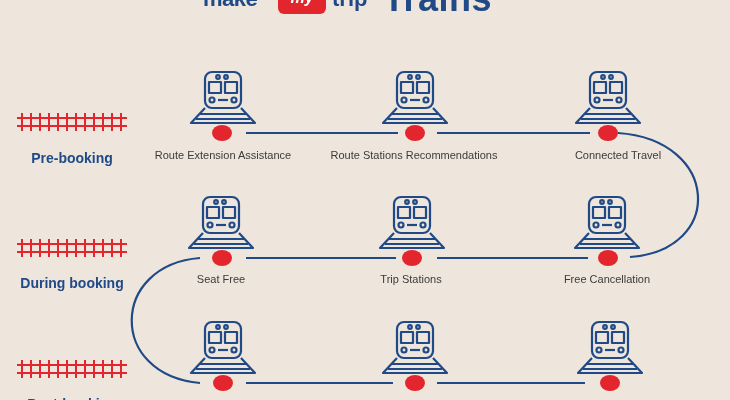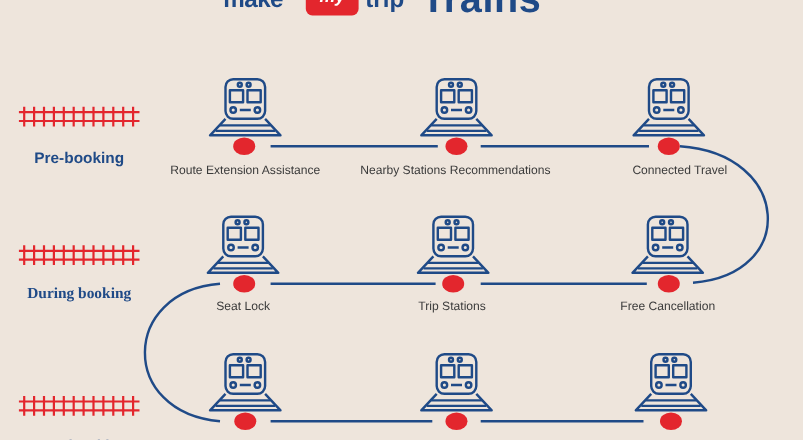--- a/index.html
+++ b/index.html
@@ -37,21 +37,21 @@
 
     <line x1="246" y1="258" x2="396" y2="258"></line>
     <line x1="437" y1="258" x2="588" y2="258"></line>
     <path d="M 200 258 C 110 265, 108 375, 200 383"></path>
 
     <line x1="246" y1="383" x2="393" y2="383"></line>
     <line x1="437" y1="383" x2="585" y2="383"></line>
   </g>
 </svg>
 
-<div class="abs" style="left:5px;top:96px;">
+<div class="abs" style="left:5px;top:112px;">
   <svg class="track" style="margin-left:12px;" viewBox="0 0 110 20">
     <g stroke="#e3262d" stroke-width="2">
       <line x1="0" y1="6" x2="110" y2="6"></line>
         <line x1="0" y1="14" x2="110" y2="14"></line>
       <line x1="5" y1="1" x2="5" y2="19"></line>
         <line x1="14" y1="1" x2="14" y2="19"></line>
         <line x1="23" y1="1" x2="23" y2="19"></line>
         <line x1="32" y1="1" x2="32" y2="19"></line>
         <line x1="41" y1="1" x2="41" y2="19"></line>
         <line x1="50" y1="1" x2="50" y2="19"></line>
@@ -59,21 +59,21 @@
         <line x1="68" y1="1" x2="68" y2="19"></line>
         <line x1="77" y1="1" x2="77" y2="19"></line>
         <line x1="86" y1="1" x2="86" y2="19"></line>
         <line x1="95" y1="1" x2="95" y2="19"></line>
         <line x1="104" y1="1" x2="104" y2="19"></line>
     </g>
   </svg>
   <div class="stage-label" style="margin-top:14px;margin-left:-8px;">Pre-booking</div>
 </div>
 
-<div class="abs" style="left:5px;top:222px;font-family:Liberation Serif, serif;">
+<div class="abs" style="left:5px;top:238px;">
   <svg class="track" style="margin-left:12px;" viewBox="0 0 110 20">
     <g stroke="#e3262d" stroke-width="2">
       <line x1="0" y1="6" x2="110" y2="6"></line>
         <line x1="0" y1="14" x2="110" y2="14"></line>
       <line x1="5" y1="1" x2="5" y2="19"></line>
         <line x1="14" y1="1" x2="14" y2="19"></line>
         <line x1="23" y1="1" x2="23" y2="19"></line>
         <line x1="32" y1="1" x2="32" y2="19"></line>
         <line x1="41" y1="1" x2="41" y2="19"></line>
         <line x1="50" y1="1" x2="50" y2="19"></line>
@@ -141,21 +141,21 @@
       <circle cx="24" cy="32" r="2.5"></circle>
         <circle cx="46" cy="32" r="2.5"></circle>
         <line x1="30" y1="32" x2="40" y2="32"></line>
       <path d="M 17 40 L 3 55 L 67 55 L 53 40"></path>
       <line x1="12" y1="46" x2="58" y2="46"></line>
         <line x1="8" y1="51" x2="62" y2="51"></line>
     </g>
   </svg>
 </div>
 <div class="abs dot" style="left:405px;top:125px;"></div>
-<div class="abs feature-label" style="left:304px;top:149px;">Nearby Stations Recommendations</div>
+<div class="abs feature-label" style="left:304px;top:149px;">Route Stations Recommendations</div>
 
 <div class="abs" style="left:573px;top:68px;">
   <svg class="train" viewBox="0 0 70 58">
     <g stroke="#1f4a87" stroke-width="2.2" fill="none" stroke-linejoin="round">
       <rect x="17" y="4" width="36" height="36" rx="7"></rect>
       <circle cx="30" cy="9" r="1.8"></circle>
         <circle cx="38" cy="9" r="1.8"></circle>
       <rect x="21" y="14" width="12" height="11"></rect>
         <rect x="37" y="14" width="12" height="11"></rect>
       <circle cx="24" cy="32" r="2.5"></circle>
@@ -181,21 +181,21 @@
       <circle cx="24" cy="32" r="2.5"></circle>
         <circle cx="46" cy="32" r="2.5"></circle>
         <line x1="30" y1="32" x2="40" y2="32"></line>
       <path d="M 17 40 L 3 55 L 67 55 L 53 40"></path>
       <line x1="12" y1="46" x2="58" y2="46"></line>
         <line x1="8" y1="51" x2="62" y2="51"></line>
     </g>
   </svg>
 </div>
 <div class="abs dot" style="left:212px;top:250px;"></div>
-<div class="abs feature-label" style="left:111px;top:273px;">Seat Lock</div>
+<div class="abs feature-label" style="left:111px;top:273px;">Seat Free</div>
 
 <div class="abs" style="left:377px;top:193px;">
   <svg class="train" viewBox="0 0 70 58">
     <g stroke="#1f4a87" stroke-width="2.2" fill="none" stroke-linejoin="round">
       <rect x="17" y="4" width="36" height="36" rx="7"></rect>
       <circle cx="30" cy="9" r="1.8"></circle>
         <circle cx="38" cy="9" r="1.8"></circle>
       <rect x="21" y="14" width="12" height="11"></rect>
         <rect x="37" y="14" width="12" height="11"></rect>
       <circle cx="24" cy="32" r="2.5"></circle>

